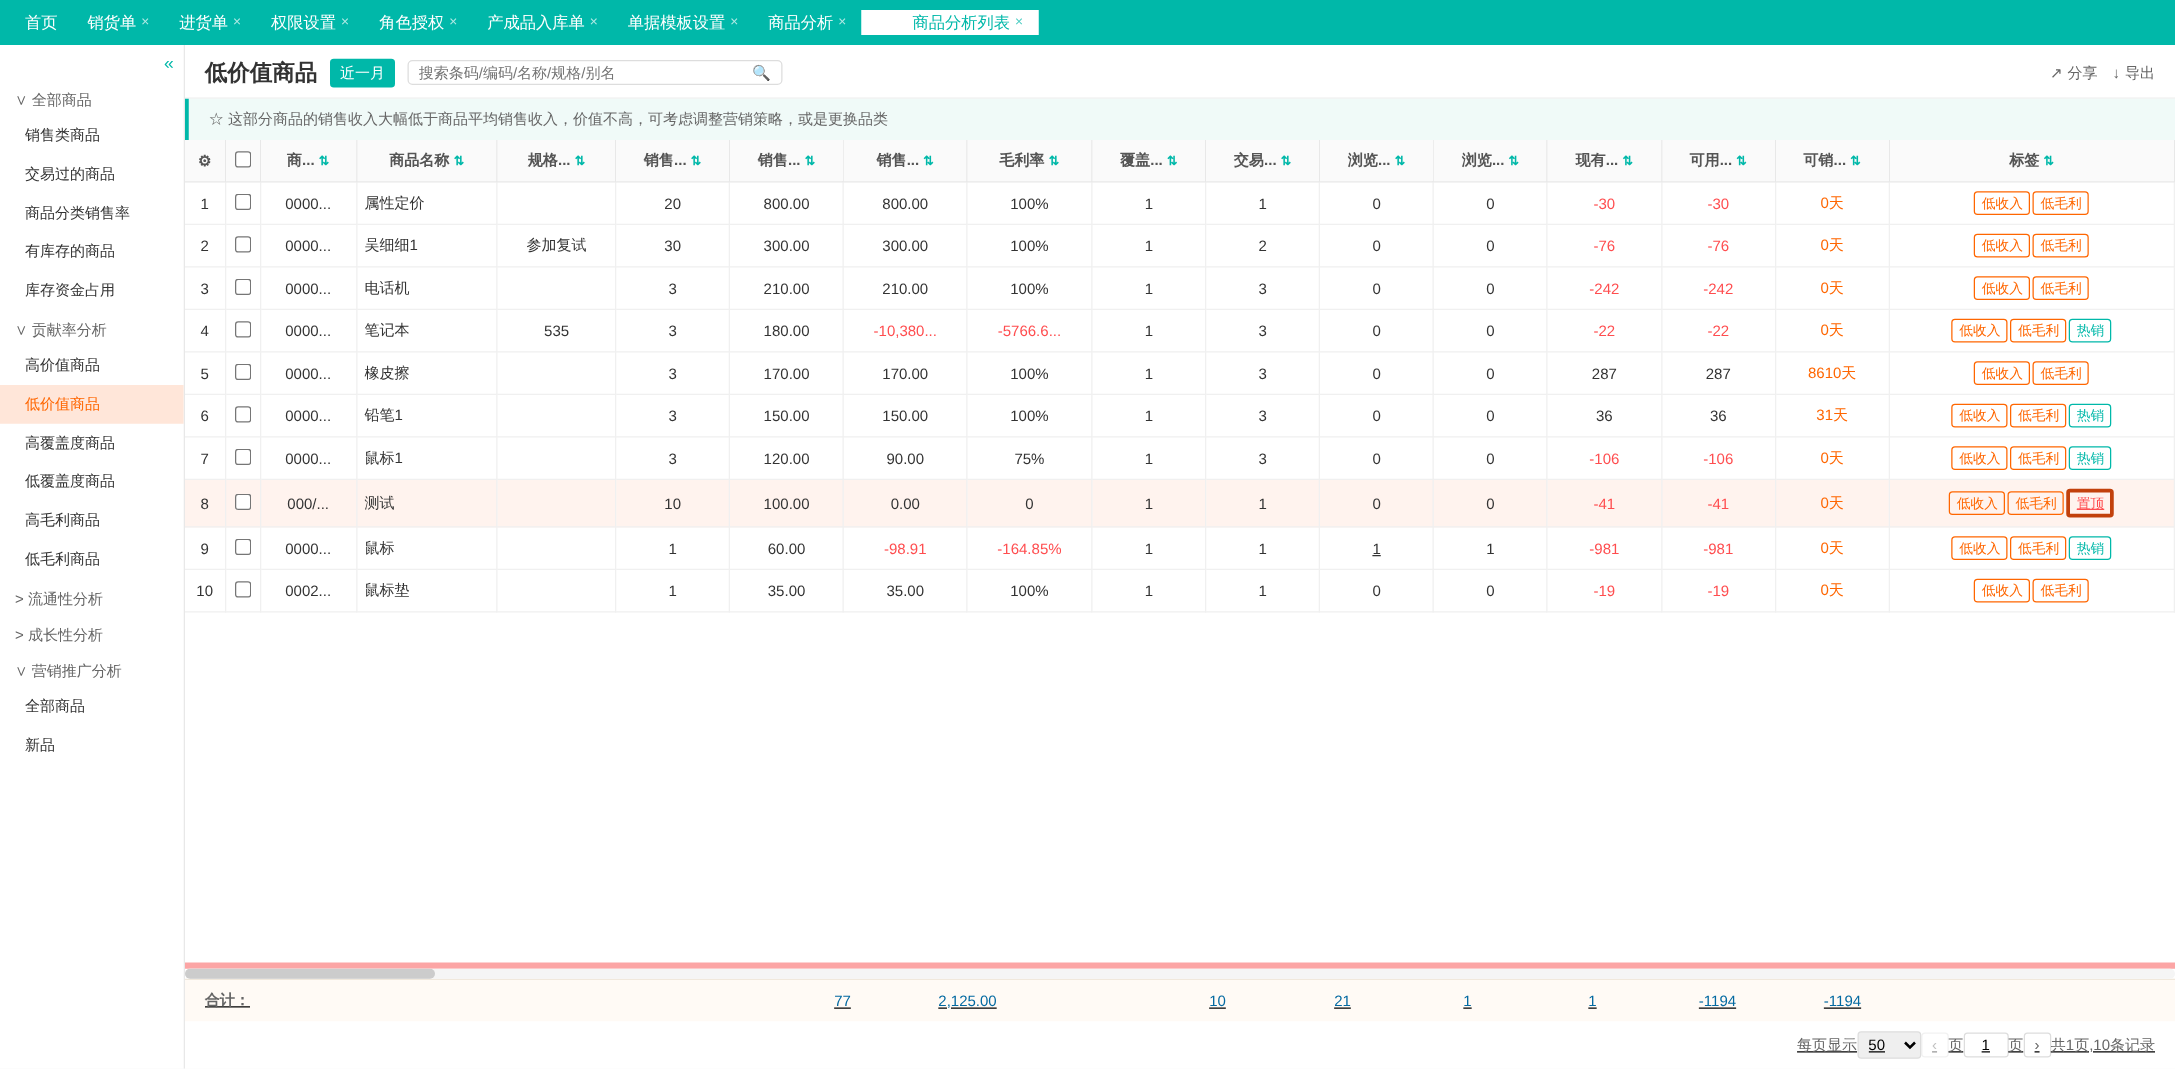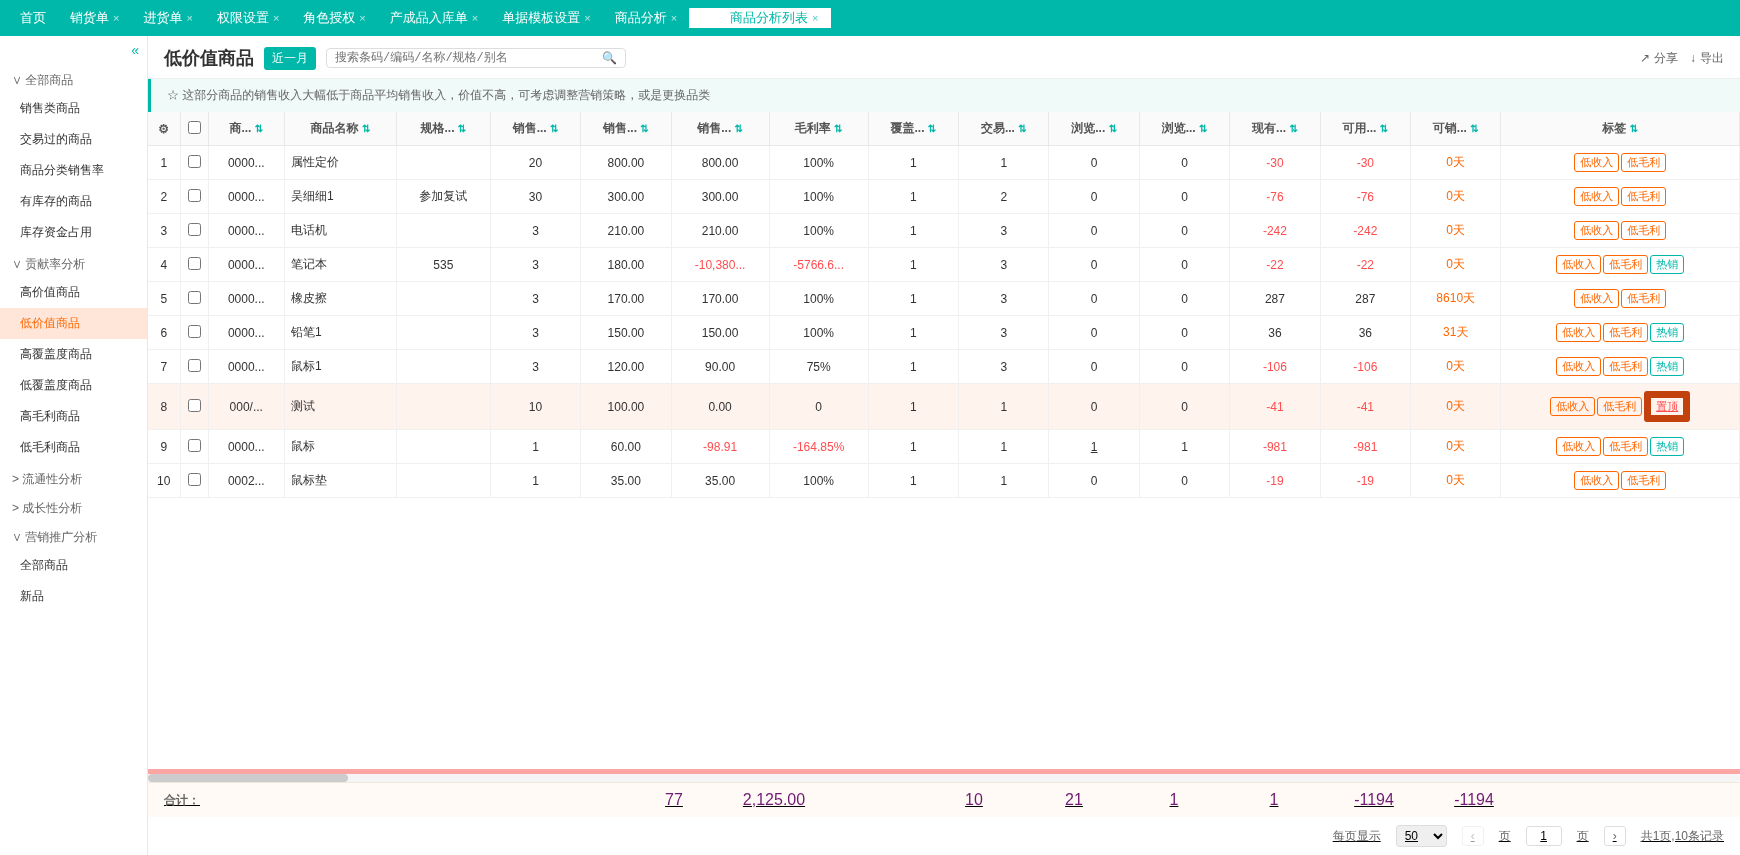--- a/index.html
+++ b/index.html
@@ -98,21 +98,20 @@
       gap: 4px;
       flex: 1;
       max-width: 300px;
     }
     .search-box input {
       border: none;
       outline: none;
       font-size: 12px;
       color: #999;
       width: 100%;
-      font-family: Liberation Mono, monospace;
     }
     .search-icon { color: #00b8a9; }
     .header-actions {
       margin-left: auto;
       display: flex;
       gap: 12px;
     }
     .action-btn {
       color: #666;
       cursor: pointer;
@@ -167,21 +166,21 @@
     tbody tr.highlight-row td { background: #fff3ee; }
     .tag {
       display: inline-block;
       border-radius: 3px;
       padding: 1px 5px;
       font-size: 11px;
       margin: 0 1px;
     }
     .tag-orange { color: #ff6600; border: 1px solid #ff6600; }
     .tag-green { color: #00b8a9; border: 1px solid #00b8a9; }
-    .tag-red { color: #ff4d4f; border: 7px solid #c2410c; text-decoration: underline; }
+    .tag-red { color: #ff4d4f; border: 3px solid #c2410c; text-decoration: underline; }
     .orange-text { color: #ff6600; }
     .red-text { color: #ff4d4f; }
     .underline { text-decoration: underline; }
     td.text-left { text-align: left; }
 
     
     .footer-bar {
       border-top: 5px solid #fca5a5;
       background: #fff;
       flex-shrink: 0;
@@ -196,29 +195,29 @@
     }
     .totals-label { color: #666; font-weight: bold; min-width: 60px; }
     .totals-cells {
       display: flex;
       flex: 1;
       gap: 0;
     }
     .total-cell {
       flex: 1;
       text-align: center;
-      color: #701a75;
-      font-size: 16px;
+      color: #0369a1;
+      font-size: 12px;
     }
     .pagination-row {
       display: flex;
       align-items: center;
       justify-content: flex-end;
       padding: 8px 16px;
-      gap: 15px;
+      gap: 0;
       color: #666;
     }
     .page-size-select {
       border: 1px solid #ddd;
       border-radius: 3px;
       padding: 2px 4px;
     }
     .page-btn {
       border: 1px solid #ddd;
       background: #fff;

